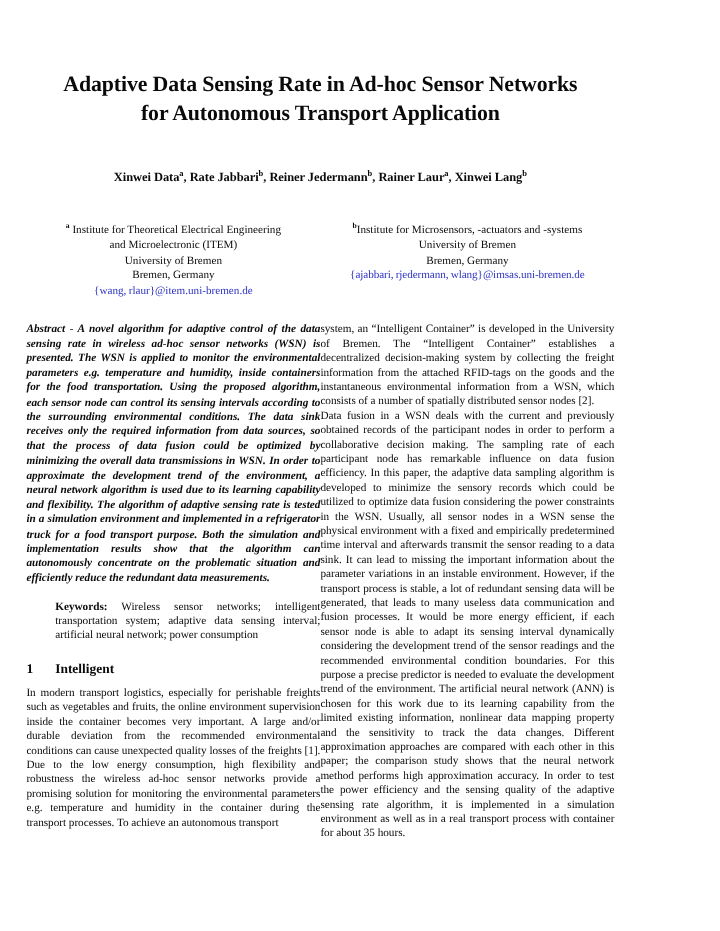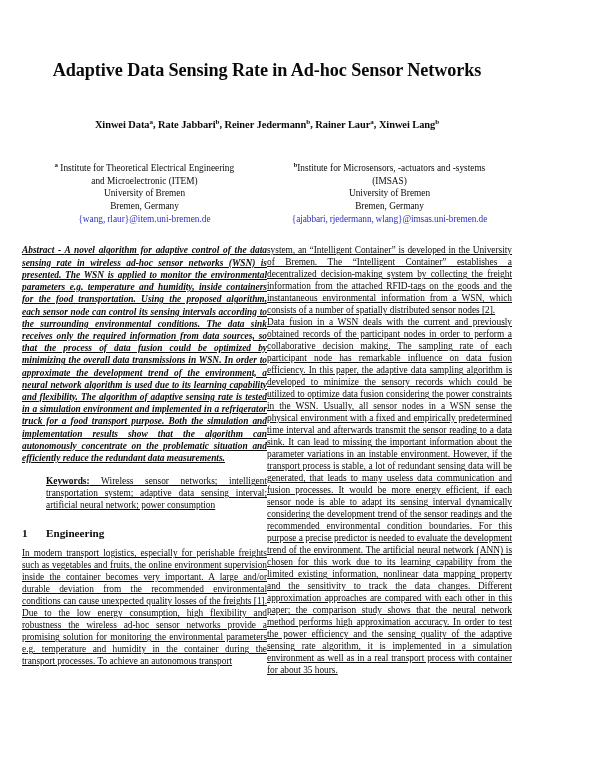--- a/index.html
+++ b/index.html
@@ -78,21 +78,20 @@
   }
   .col {
     width: 273px;
   }
   p {
     margin: 0;
     text-align: justify;
     font-size: 9.35px;
     line-height: 1.285;
     text-justify: inter-word;
-    text-decoration: underline;
   }
   p.abstract {
     font-style: italic;
     font-weight: bold;
     line-height: 1.30;
     font-size: 9.4px;
   }
   p.keywords {
     padding-top: 11px;
     margin-left: 24px;
@@ -112,55 +111,55 @@
   p.body + p.body { text-indent: 0; }
   .tight { letter-spacing: -0.02px; }
 </style>
 </head>
 <body>
 
 <div class="page">
 
   <h1 class="title">
     <span class="title-line">Adaptive Data Sensing Rate in Ad-hoc Sensor Networks</span>
+    <span class="title-line">for Autonomous Transport Application</span>
   </h1>
 
   <div class="authors">
     <span><span>Xinwei Data</span><sup>a</sup><span>, </span></span><span><span>Rate Jabbari</span><sup>b</sup><span>, </span></span><span><span>Reiner Jedermann</span><sup>b</sup><span>, </span></span><span><span>Rainer Laur</span><sup>a</sup><span>, </span></span><span><span>Xinwei Lang</span><sup>b</sup></span>
   </div>
 
   <div class="affils">
 
     <div class="affil affil-left">
       <span class="ln"><sup>a</sup> <span>Institute for Theoretical Electrical Engineering</span></span>
       <span class="ln">and Microelectronic (ITEM)</span>
       <span class="ln">University of Bremen</span>
       <span class="ln">Bremen, Germany</span>
       <span class="email">{wang, rlaur}@item.uni-bremen.de</span>
     </div>
 
     <div class="affil affil-right">
       <span class="ln"><sup>b</sup><span>Institute for Microsensors, -actuators and -systems</span></span>
-      <span class="ln">(IMSAS)</span>
       <span class="ln">University of Bremen</span>
       <span class="ln">Bremen, Germany</span>
       <span class="email">{ajabbari, rjedermann, wlang}@imsas.uni-bremen.de</span>
     </div>
 
   </div>
 
   <div class="columns">
 
     <div class="col col-left">
 
       <p class="abstract"><span>Abstract - </span><span>A novel algorithm for adaptive control of the data sensing rate in wireless ad-hoc sensor networks (WSN) is presented. The WSN is applied to monitor the environmental parameters e.g. temperature and humidity, inside containers for the food transportation. Using the proposed algorithm, each sensor node can control its sensing intervals according to the surrounding environmental conditions. The data sink receives only the required information from data sources, so that the process of data fusion could be optimized by minimizing the overall data transmissions in WSN. In order to approximate the development trend of the environment, a neural network algorithm is used due to its learning capability and flexibility. The algorithm of adaptive sensing rate is tested in a simulation environment and implemented in a refrigerator truck for a food transport purpose. Both the simulation and implementation results show that the algorithm can autonomously concentrate on the problematic situation and efficiently reduce the redundant data measurements.</span></p>
 
       <p class="keywords"><span class="kw-label">Keywords:</span><span> Wireless sensor networks; intelligent transportation system; adaptive data sensing interval; artificial neural network; power consumption</span></p>
 
-      <h2 class="section"><span class="num">1</span><span>Engineering</span></h2>
+      <h2 class="section"><span class="num">1</span><span>Intelligent</span></h2>
 
       <p class="body tight">In modern transport logistics, especially for perishable freights such as vegetables and fruits, the online environment supervision inside the container becomes very important. A large and/or durable deviation from the recommended environmental conditions can cause unexpected quality losses of the freights [1]. Due to the low energy consumption, high flexibility and robustness the wireless ad-hoc sensor networks provide a promising solution for monitoring the environmental parameters e.g. temperature and humidity in the container during the transport processes. To achieve an autonomous transport</p>
 
     </div>
 
     <div class="col col-right">
 
       <p class="body tight">system, an “Intelligent Container” is developed in the University of Bremen. The “Intelligent Container” establishes a decentralized decision-making system by collecting the freight information from the attached RFID-tags on the goods and the instantaneous environmental information from a WSN, which consists of a number of spatially distributed sensor nodes [2].</p>
 
       <p class="body tight">Data fusion in a WSN deals with the current and previously obtained records of the participant nodes in order to perform a collaborative decision making. The sampling rate of each participant node has remarkable influence on data fusion efficiency. In this paper, the adaptive data sampling algorithm is developed to minimize the sensory records which could be utilized to optimize data fusion considering the power constraints in the WSN. Usually, all sensor nodes in a WSN sense the physical environment with a fixed and empirically predetermined time interval and afterwards transmit the sensor reading to a data sink. It can lead to missing the important information about the parameter variations in an instable environment. However, if the transport process is stable, a lot of redundant sensing data will be generated, that leads to many useless data communication and fusion processes. It would be more energy efficient, if each sensor node is able to adapt its sensing interval dynamically considering the development trend of the sensor readings and the recommended environmental condition boundaries. For this purpose a precise predictor is needed to evaluate the development trend of the environment. The artificial neural network (ANN) is chosen for this work due to its learning capability from the limited existing information, nonlinear data mapping property and the sensitivity to track the data changes. Different approximation approaches are compared with each other in this paper; the comparison study shows that the neural network method performs high approximation accuracy. In order to test the power efficiency and the sensing quality of the adaptive sensing rate algorithm, it is implemented in a simulation environment as well as in a real transport process with container for about 35 hours.</p>

